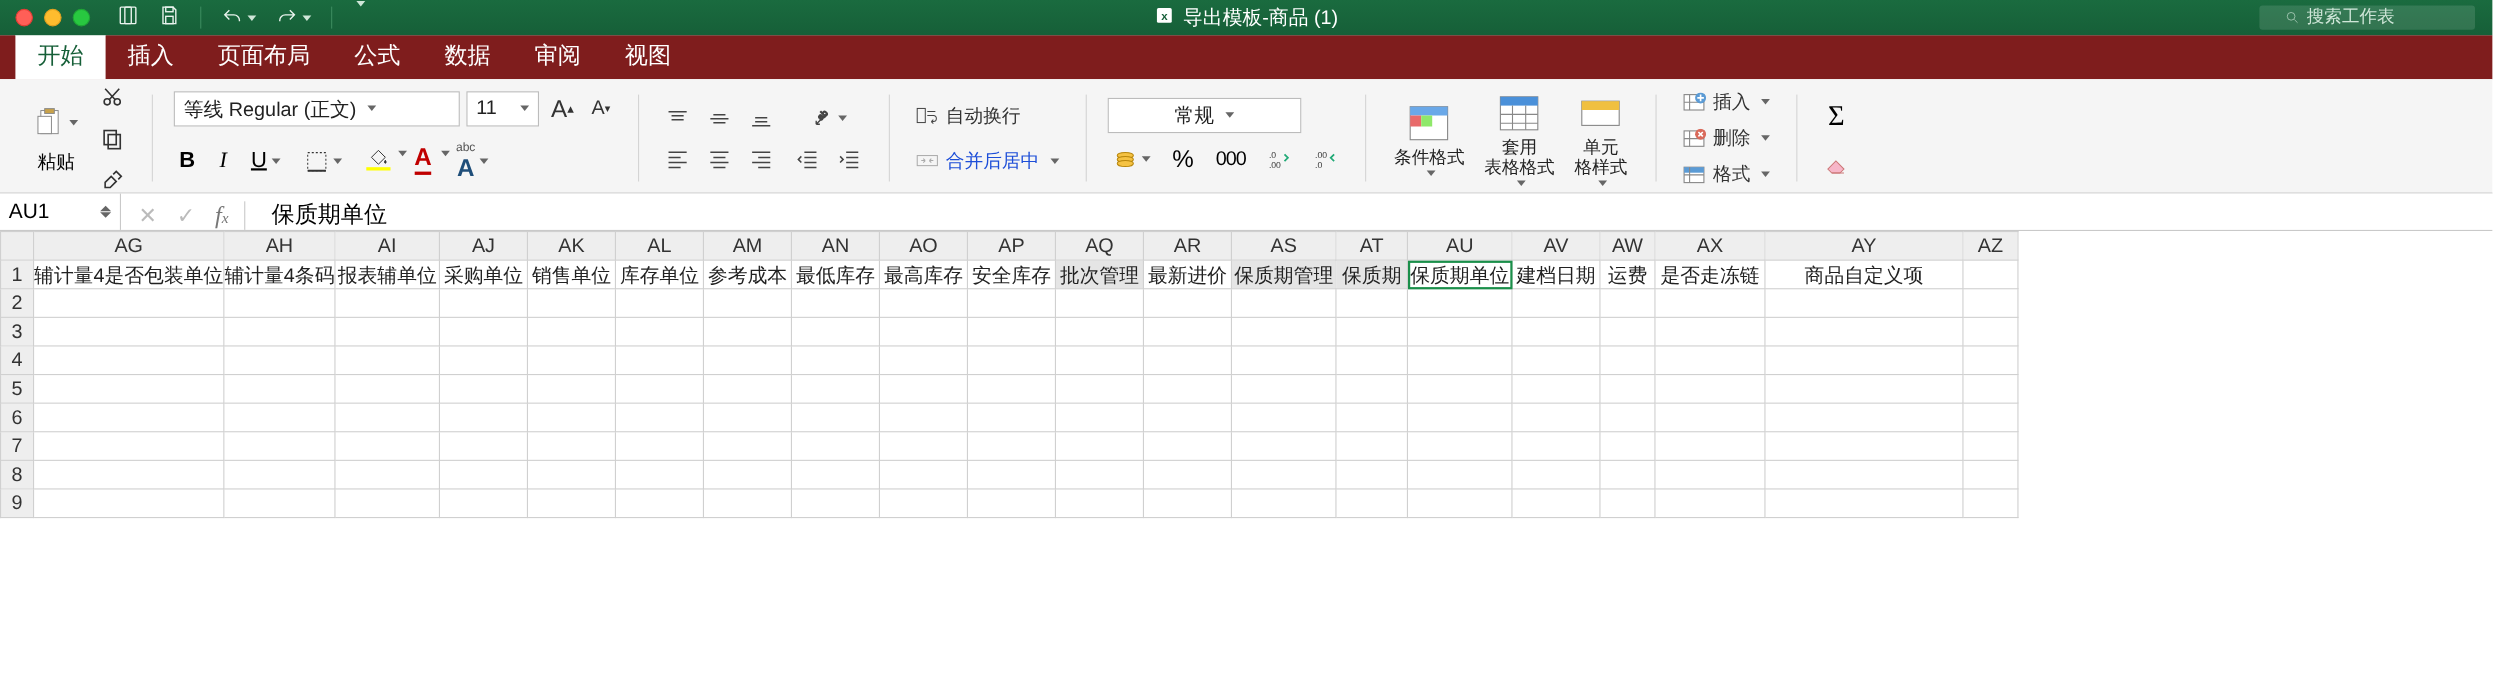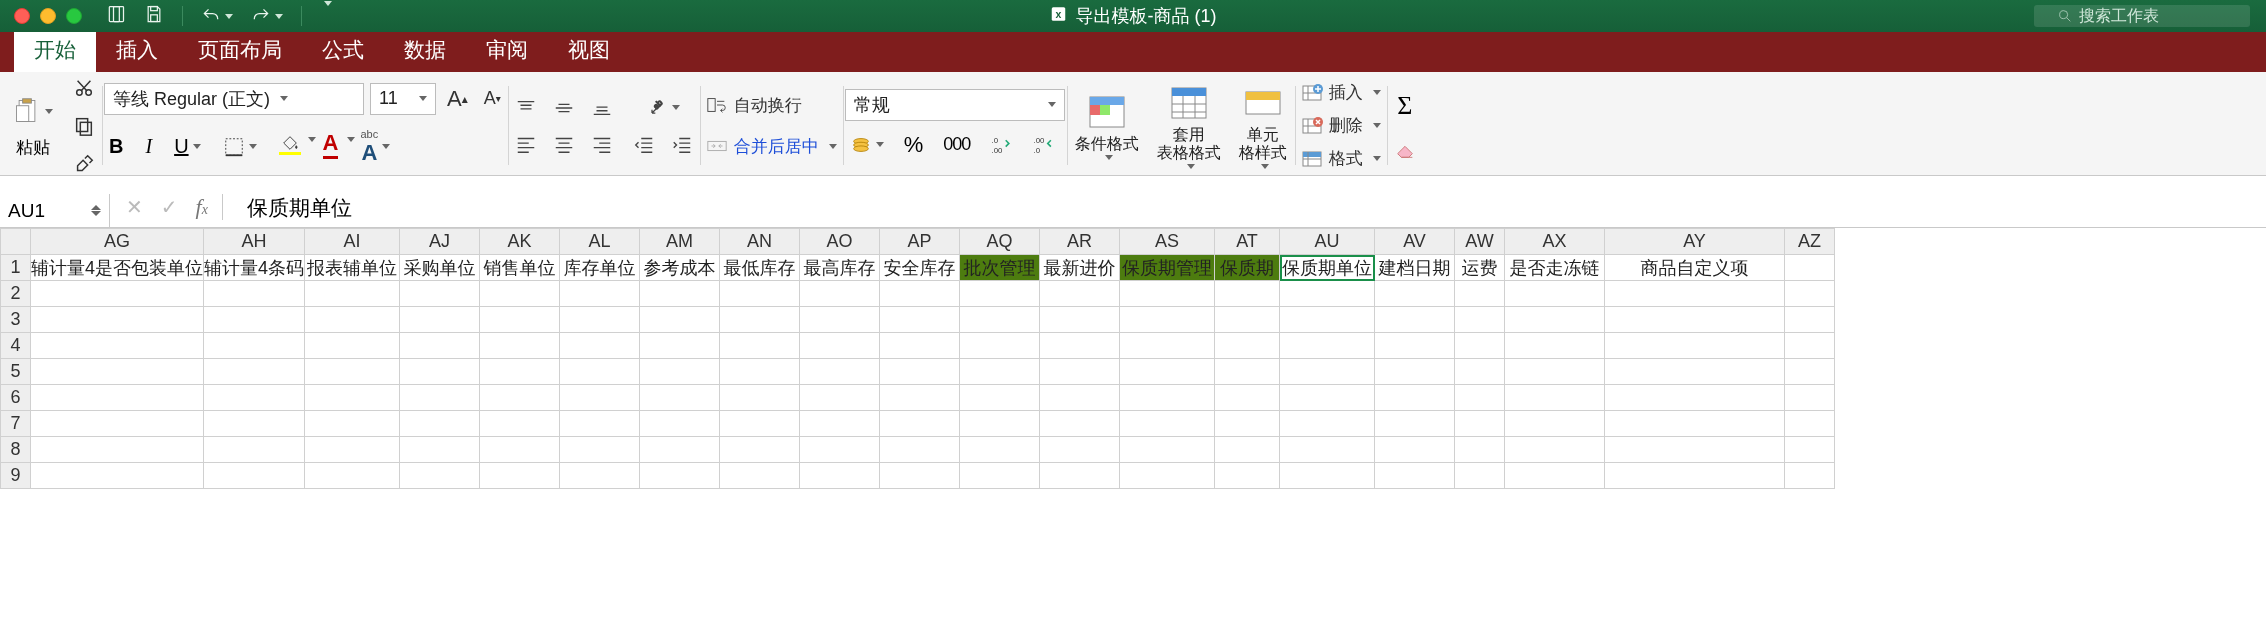--- a/index.html
+++ b/index.html
@@ -9,31 +9,31 @@
   .traffic { display: flex; gap: 10px; margin-left: 14px; }
   .tl { width: 16px; height: 16px; border-radius: 50%; }
   .tl.red { background:#ff5f57; border:1px solid #e33d35;}
   .tl.yellow{ background:#febc2e; border:1px solid #e0a020;}
   .tl.green{ background:#28c840; border:1px solid #1fa535;}
   .qat { display:flex; align-items:center; gap:18px; margin-left:24px;}
   .qat .qbtn svg { width:20px; height:20px; fill:none; stroke:#eaf4ee; stroke-width:1.5; }
   .qat .sep { width:1px; height:20px; background:#3b8a5e; }
   .title-center { position:absolute; left:50%; transform:translateX(-50%); display:flex; align-items:center; gap:8px; font-size:18px;}
   .title-center .file-icon svg{ width:18px; height:18px; }
-  .search-wrap { margin-left:auto; margin-right:16px; display:flex; align-items:center; gap:6px; background:rgba(255,255,255,0.12); padding:2px 23px; border-radius:3px; width:216px;}
+  .search-wrap { margin-left:auto; margin-right:16px; display:flex; align-items:center; gap:6px; background:rgba(255,255,255,0.12); padding:2px 23px; border-radius:3px; width:196px;}
   .search-wrap svg{width:16px;height:16px;stroke:#cfe6d8;fill:none;}
   .search-wrap input{ background:transparent; border:none; outline:none; color:#cfe6d8; font-size:16px; width:130px;}
   .search-wrap input::placeholder{color:#cfe6d8;}
   
   .tabrow { height:40px; background:#7f1d1d; display:flex; align-items:flex-end; padding-left:14px; }
   .tab { color:#fff; font-size:21px; padding:6px 20px 8px; cursor:pointer;}
   .tab.active { background:#fff; color:#165f38; font-weight:500; border-radius:2px 2px 0 0;}
   
   .ribbon { height:104px; background:#f5f5f5; border-bottom:1px solid #c9c9c9; display:flex; align-items:stretch; padding:6px 6px 2px 6px;}
-  .group { display:flex; flex-direction:row; align-items:center; padding:0 2px; position:relative;}
+  .group { display:flex; flex-direction:row; align-items:center; padding:0 20px; position:relative;}
   .group + .group::before { content:""; position:absolute; left:0; top:8px; bottom:8px; width:1px; background:#d4d4d4;}
   .vstack { display:flex; flex-direction:column; align-items:center; gap:2px;}
   .label-sm { font-size:17px; color:#000000; margin-top:4px;}
   .rbtn { display:flex; align-items:center; justify-content:center; border:1px solid transparent; border-radius:3px; cursor:pointer; padding:4px;}
   .rbtn svg{display:block;}
   .dd-caret{ width:0;height:0;border-left:4px solid transparent;border-right:4px solid transparent;border-top:5px solid #666; margin-left:4px;}
   .combo { display:flex; align-items:center; background:#fff; border:1px solid #bcbcbc; height:32px; padding:0 8px; font-size:18px; color:#222;}
   .combo .dd-caret{margin-left:10px;}
   .row { display:flex; align-items:center; gap:6px;}
   .col { display:flex; flex-direction:column; gap:6px;}
@@ -42,38 +42,38 @@
   .icon-md svg{width:28px;height:28px;}
   .underline-bar{height:3px;width:100%;}
   .a-red{color:#c00000;font-weight:bold;font-size:22px;}
   .a-blue{color:#1f4e79;font-weight:bold;font-size:22px;}
   .menu-line{display:flex;align-items:center;gap:6px;font-size:17px;color:#333;cursor:pointer;padding:2px 4px;}
   .menu-line svg{width:22px;height:18px;}
   .big-vert{display:flex;flex-direction:column;align-items:center;gap:2px;padding:0 6px;cursor:pointer;}
   .big-vert svg{width:42px;height:42px;}
   .big-vert .cap{font-size:16px;color:#222;text-align:center;line-height:1.1;}
   
-  .fbar{height:34px;border-bottom:1px solid #c9c9c9;display:flex;align-items:flex-start;background:#fff;margin-top:18px;}
+  .fbar{height:34px;border-bottom:1px solid #c9c9c9;display:flex;align-items:flex-end;background:#fff;}
   .namebox{width:110px;height:100%;border-right:1px solid #c9c9c9;display:flex;align-items:center;padding:0 8px;font-size:19px;position:relative;}
   .namebox .spin{margin-left:auto;display:flex;flex-direction:column;gap:1px;}
   .namebox .spin div{width:0;height:0;border-left:5px solid transparent;border-right:5px solid transparent;}
   .namebox .spin .up{border-bottom:5px solid #666;}
   .namebox .spin .dn{border-top:5px solid #666;}
   .fx-icons{display:flex;align-items:center;gap:18px;padding:0 16px;color:#777;font-size:20px;}
   .fx-icons .fx{font-style:italic;font-family:"Times New Roman",serif;font-size:22px;border-right:1px solid #c9c9c9;padding-right:14px;}
   .fcontent{flex:1;padding:0 8px;font-size:21px;}
   
   .gridwrap{position:relative;}
   table.grid{border-collapse:collapse;table-layout:fixed;}
   table.grid th, table.grid td{border:1px solid #d0d0d0;font-size:18px;color:#222;text-align:center;height:26px;overflow:hidden;white-space:nowrap;}
   table.grid th{background:#eee;font-weight:normal;color:#333;}
   table.grid th.colhead{height:24px;}
   table.grid th.rowhead{width:30px;background:#eee;}
   .corner{width:30px;height:24px;background:#eee;border:1px solid #d0d0d0;}
-  .hl{background:#4d7c0f;}
+  .hl{background:#e5e5e5;}
   th.active-col{background:#d6d6d6;font-weight:bold;}
   th.active-row{background:#d6d6d6;}
   td.selected{outline:2px solid #1a8f4a;outline-offset:-2px;background:#fff;}
   .disabled{color:#1d4ed8;}
 </style>
 </head>
 <body>
 
 <div class="titlebar">
   <div class="traffic">
@@ -297,21 +297,21 @@
             <path d="M6 9h4m4 0h4M10 9l-2-2m2 2l-2 2M14 9l2-2m-2 2l2 2"></path>
           </svg>
           <span>合并后居中</span>
           <span class="dd-caret"></span>
         </div>
     </div>
   </div>
 
   <div class="group">
     <div class="col">
-      <div class="combo" style="width:220px;justify-content:space-between;">
+      <div class="combo" style="width:176px;justify-content:center;">
           <span>常规</span>
           <span class="dd-caret"></span>
         </div>
       <div class="row" style="gap:10px;">
         <div class="rbtn icon-sm" style="display:flex;">
             <svg viewBox="0 0 24 24">
               <ellipse cx="12" cy="8" rx="8" ry="3" fill="#f5c242" stroke="#b8860b"></ellipse>
               <ellipse cx="12" cy="12" rx="8" ry="3" fill="#f5c242" stroke="#b8860b"></ellipse>
               <ellipse cx="12" cy="16" rx="8" ry="3" fill="#f5c242" stroke="#b8860b"></ellipse>
             </svg>

